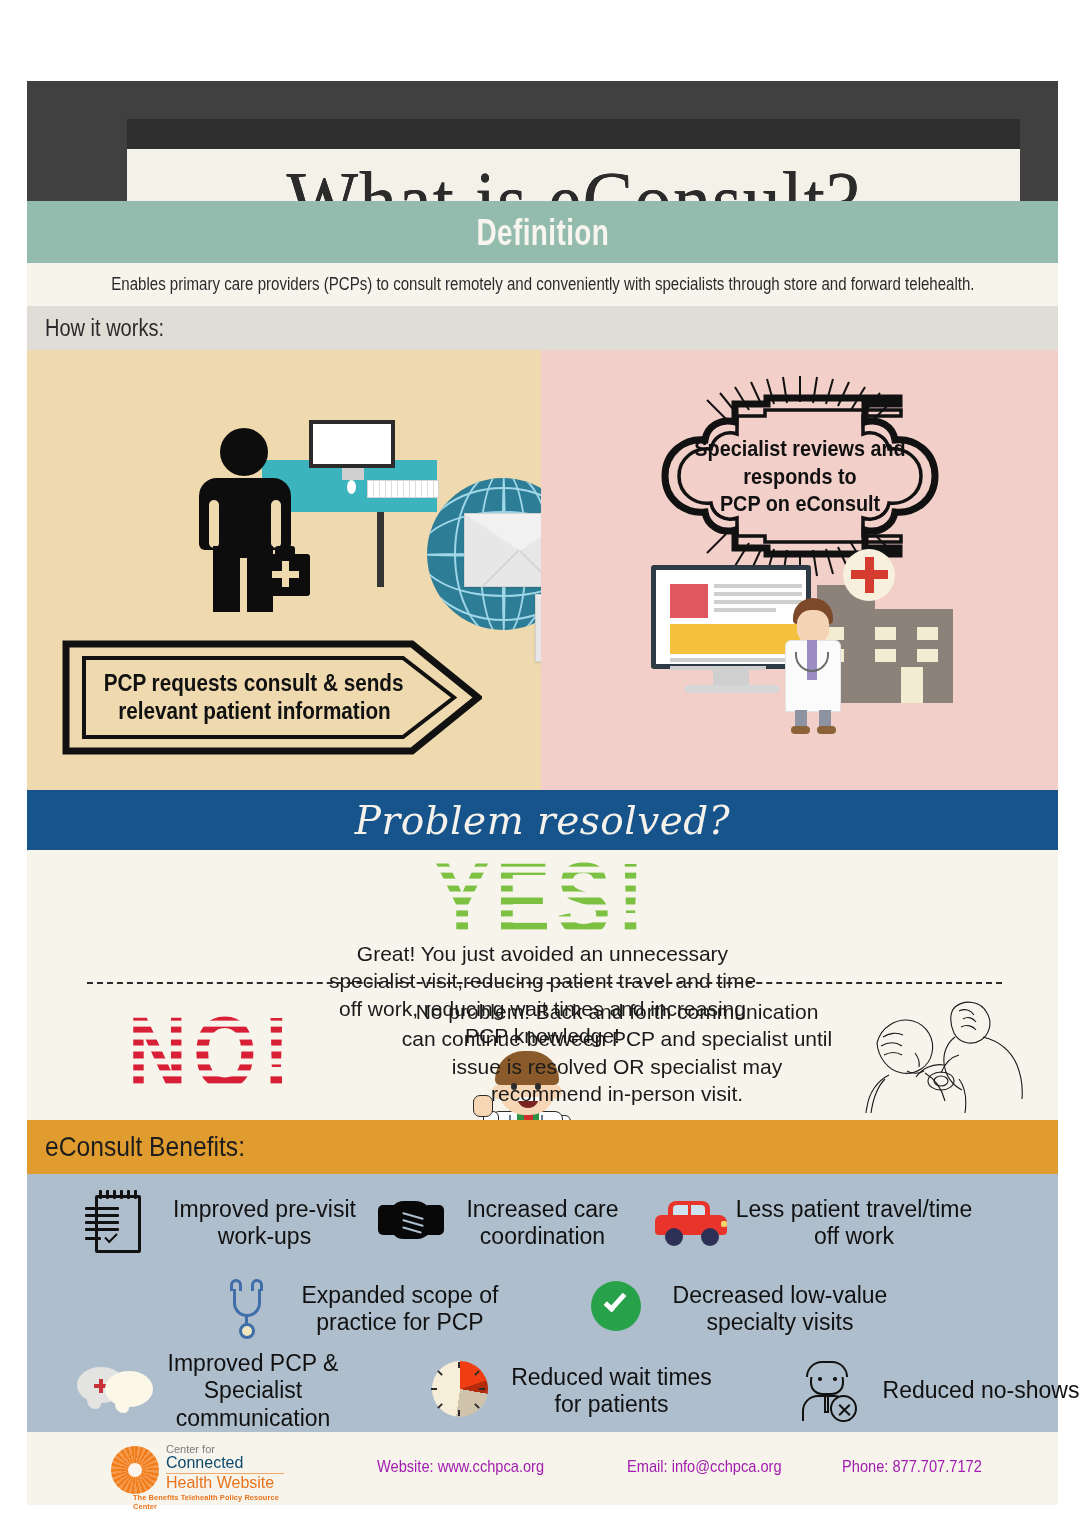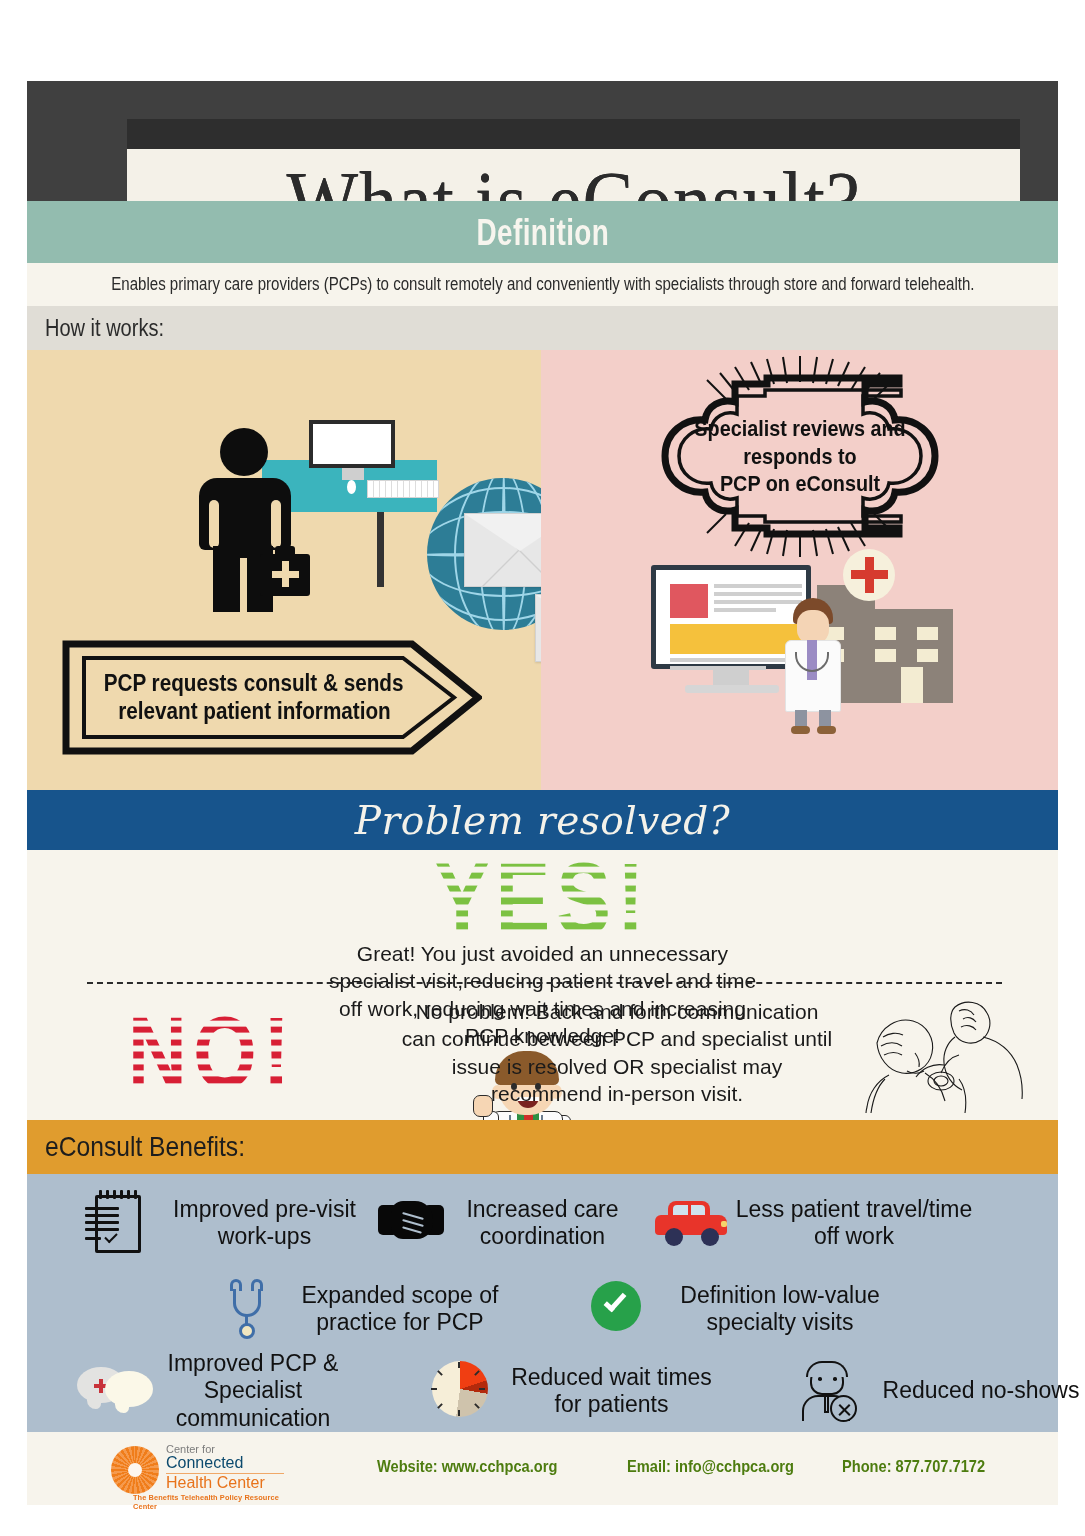--- a/index.html
+++ b/index.html
@@ -130,21 +130,21 @@
     position:absolute; left:0; top:0; width:100%; height:100%;
   }
   .arrow-banner .txt {
     position:absolute; left:22px; top:0; width:340px; height:100%;
     display:flex; flex-direction:column; align-items:center; justify-content:center;
     text-align:center; font-size:23px; font-weight:700; color:#111; line-height:1.18;
   }
   .arrow-banner .txt span { transform:scaleX(0.9); display:block; }
 
   
-  .cloud-wrap { position:absolute; left:28px; top:4px; width:462px; height:205px; }
+  .cloud-wrap { position:absolute; left:28px; top:24px; width:462px; height:205px; }
   .cloud-text {
     position:absolute; left:0; top:0; width:100%; height:100%;
     display:flex; flex-direction:column; align-items:center; justify-content:center;
     text-align:center; font-size:22px; font-weight:700; color:#111; line-height:1.25;
     padding:0 62px;
   }
   .cloud-text span{ transform:scaleX(0.9); display:block; }
 
   
   .rmon { position:absolute; left:110px; top:215px; width:172px; height:132px; }
@@ -336,21 +336,21 @@
   .logo-sun { position:absolute; left:0; top:8px; width:48px; height:48px; border-radius:50%; background:#f07d1a;
               background-image:repeating-conic-gradient(from 0deg, #f07d1a 0deg 7deg, #f59a4d 7deg 14deg);}
   .logo-sun:after { content:""; position:absolute; left:17px; top:17px; width:14px; height:14px; background:#fdf6ee; border-radius:50%;}
   .logo-t1 { position:absolute; left:55px; top:5px;  font-size:11px; color:#7c7c7c; }
   .logo-t2 { position:absolute; left:55px; top:16px; font-size:16px; color:#0c4a6e; font-weight:400; }
   .logo-rule{position:absolute; left:55px; top:35px; width:118px; height:1px; background:#f0a868;}
   .logo-t3 { position:absolute; left:55px; top:36px; font-size:16px; color:#e8731b; }
   .logo-t4 { position:absolute; left:22px; top:55px; font-size:7.4px; color:#e8731b; font-weight:700; letter-spacing:.1px;}
 
   .contact { position:absolute; left:350px; top:25px; width:660px; display:flex; }
-  .contact div { font-size:17px; color:#4d7c0f; font-weight:700; }
+  .contact div { font-size:17px; color:#a21caf; font-weight:400; }
   .contact div span { display:inline-block; transform:scaleX(0.86); transform-origin:left center; white-space:nowrap;}
   .c-web   { width:250px; }
   .c-mail  { width:215px; }
 </style>
 </head>
 <body>
 
 <div class="page">
 
   <div class="hero">
@@ -656,21 +656,21 @@
           </div>
         </div>
         <div class="ben-lab" style="width:230px">Expanded scope of practice for PCP</div>
       </div>
       <div class="ben-item" style="margin-left:62px">
         <div class="ben-ico">
           <div class="ico-check">
               <div class="ck"></div>
             </div>
         </div>
-        <div class="ben-lab" style="width:250px">Definition low-value specialty visits</div>
+        <div class="ben-lab" style="width:250px">Decreased low-value specialty visits</div>
       </div>
     </div>
 
     <div class="ben-row rC">
       <div class="ben-item">
         <div class="ben-ico">
           <div class="ico-bub">
             <div class="bub1"></div>
               <div class="bub1t"></div>
             <div class="bub-cv"></div>
@@ -715,21 +715,21 @@
       </div>
     </div>
   </div>
 
   <div class="footer">
     <div class="logo">
       <div class="logo-sun"></div>
       <div class="logo-t1">Center for</div>
       <div class="logo-t2">Connected</div>
       <div class="logo-rule"></div>
-      <div class="logo-t3">Health Center</div>
+      <div class="logo-t3">Health Website</div>
       <div class="logo-t4">The Benefits Telehealth Policy Resource Center</div>
     </div>
 
     <div class="contact">
       <div class="c-web"><span>Website: www.cchpca.org</span></div>
       <div class="c-mail"><span>Email: info@cchpca.org</span></div>
       <div class="c-phone"><span>Phone: 877.707.7172</span></div>
     </div>
   </div>
 

